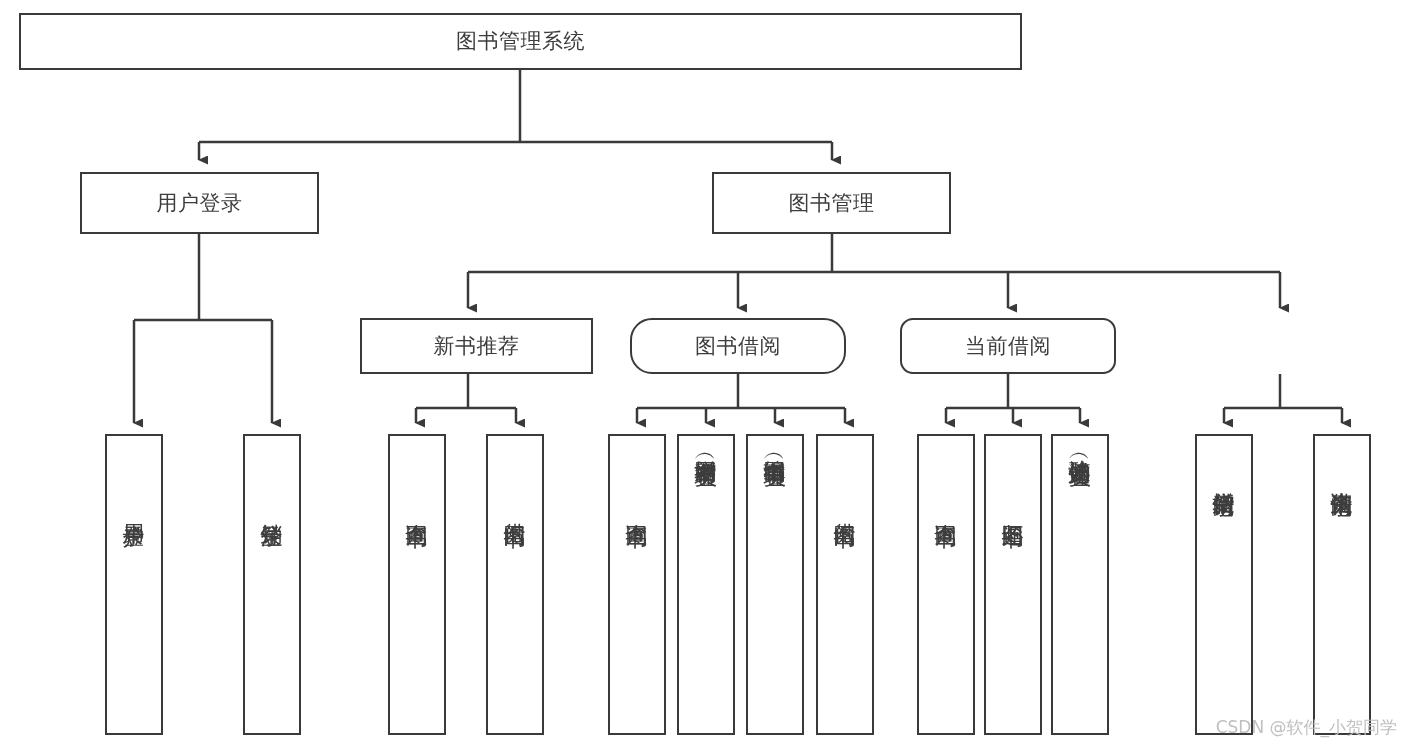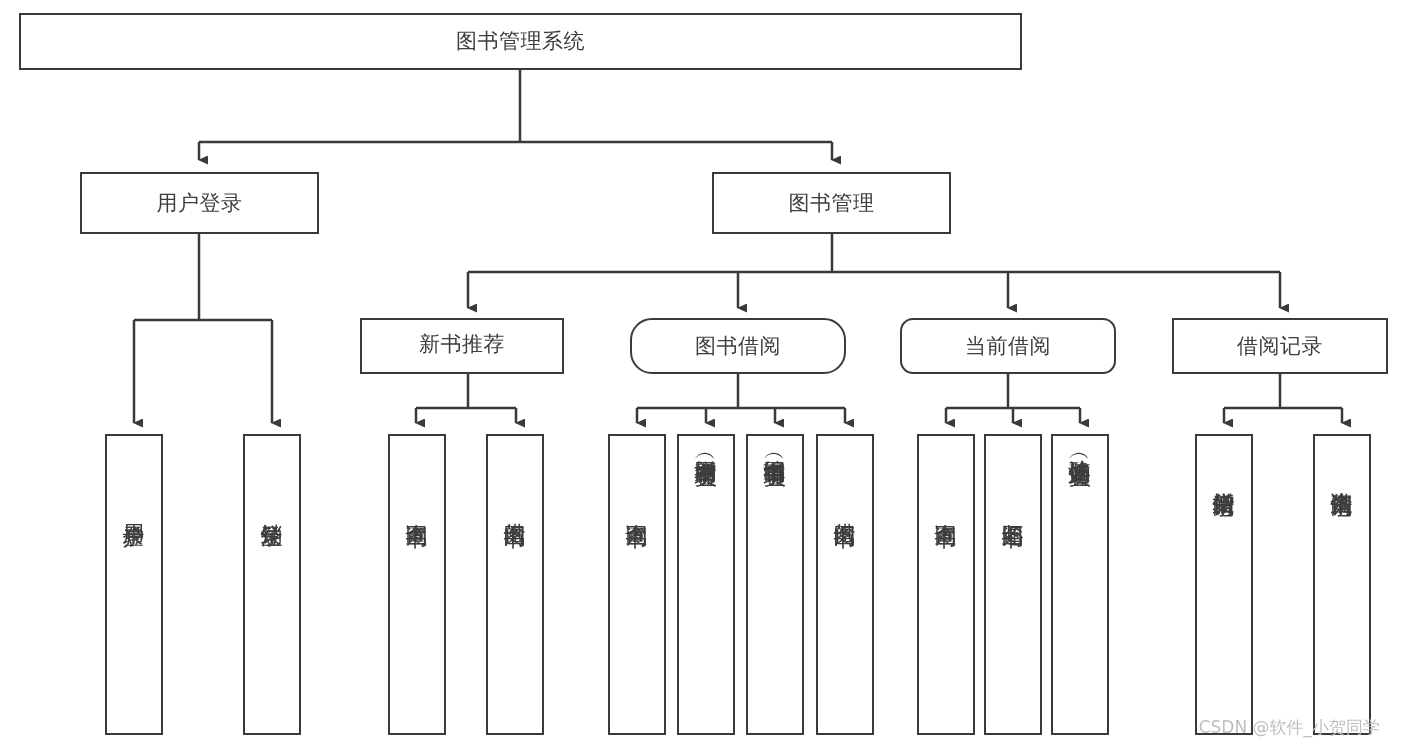--- a/index.html
+++ b/index.html
@@ -55,21 +55,21 @@
   .node.vertical .label {
     writing-mode: vertical-rl;
     text-orientation: upright;
     font-size: 22px;
     line-height: 1.05;
     letter-spacing: 1px;
     white-space: nowrap;
   }
   #watermark {
     position: absolute;
-    right: 25px;
+    right: 8px;
     bottom: 8px;
     font-size: 17px;
     color: #bfbfbf;
     z-index: 5;
     white-space: nowrap;
     font-family: "DejaVu Sans", "Liberation Sans", sans-serif;
   }
 </style>
 </head>
 <body>
@@ -130,31 +130,28 @@
     <span class="label">图书管理系统</span>
   </div>
 
   <div class="node horizontal" style="left:80px; top:172px; width:239px; height:62px;">
     <span class="label">用户登录</span>
   </div>
   <div class="node horizontal" style="left:712px; top:172px; width:239px; height:62px;">
     <span class="label">图书管理</span>
   </div>
 
-  <div class="node horizontal" style="left:360px; top:318px; width:204px; height:56px;font-family:Liberation Mono, monospace;">
+  <div class="node horizontal" style="left:360px; top:318px; width:233px; height:56px;">
     <span class="label">新书推荐</span>
   </div>
   <div class="node horizontal" style="left:630px; top:318px; width:216px; height:56px;border-radius:22px;">
     <span class="label">图书借阅</span>
   </div>
   <div class="node horizontal" style="left:900px; top:318px; width:216px; height:56px;border-radius:13px;">
     <span class="label">当前借阅</span>
-  </div>
-  <div class="node horizontal" style="left:1172px; top:318px; width:216px; height:56px;">
-    <span class="label">借阅记录</span>
   </div>
 
   <div class="node vertical" style="left:105px; top:434px; width:58px; height:301px; padding-top:70px;">
     <span class="label">用户登录</span>
   </div>
   <div class="node vertical" style="left:243px; top:434px; width:58px; height:301px; padding-top:70px;">
     <span class="label">注销登录</span>
   </div>
 
   <div class="node vertical" style="left:388px; top:434px; width:58px; height:301px; padding-top:70px;">

